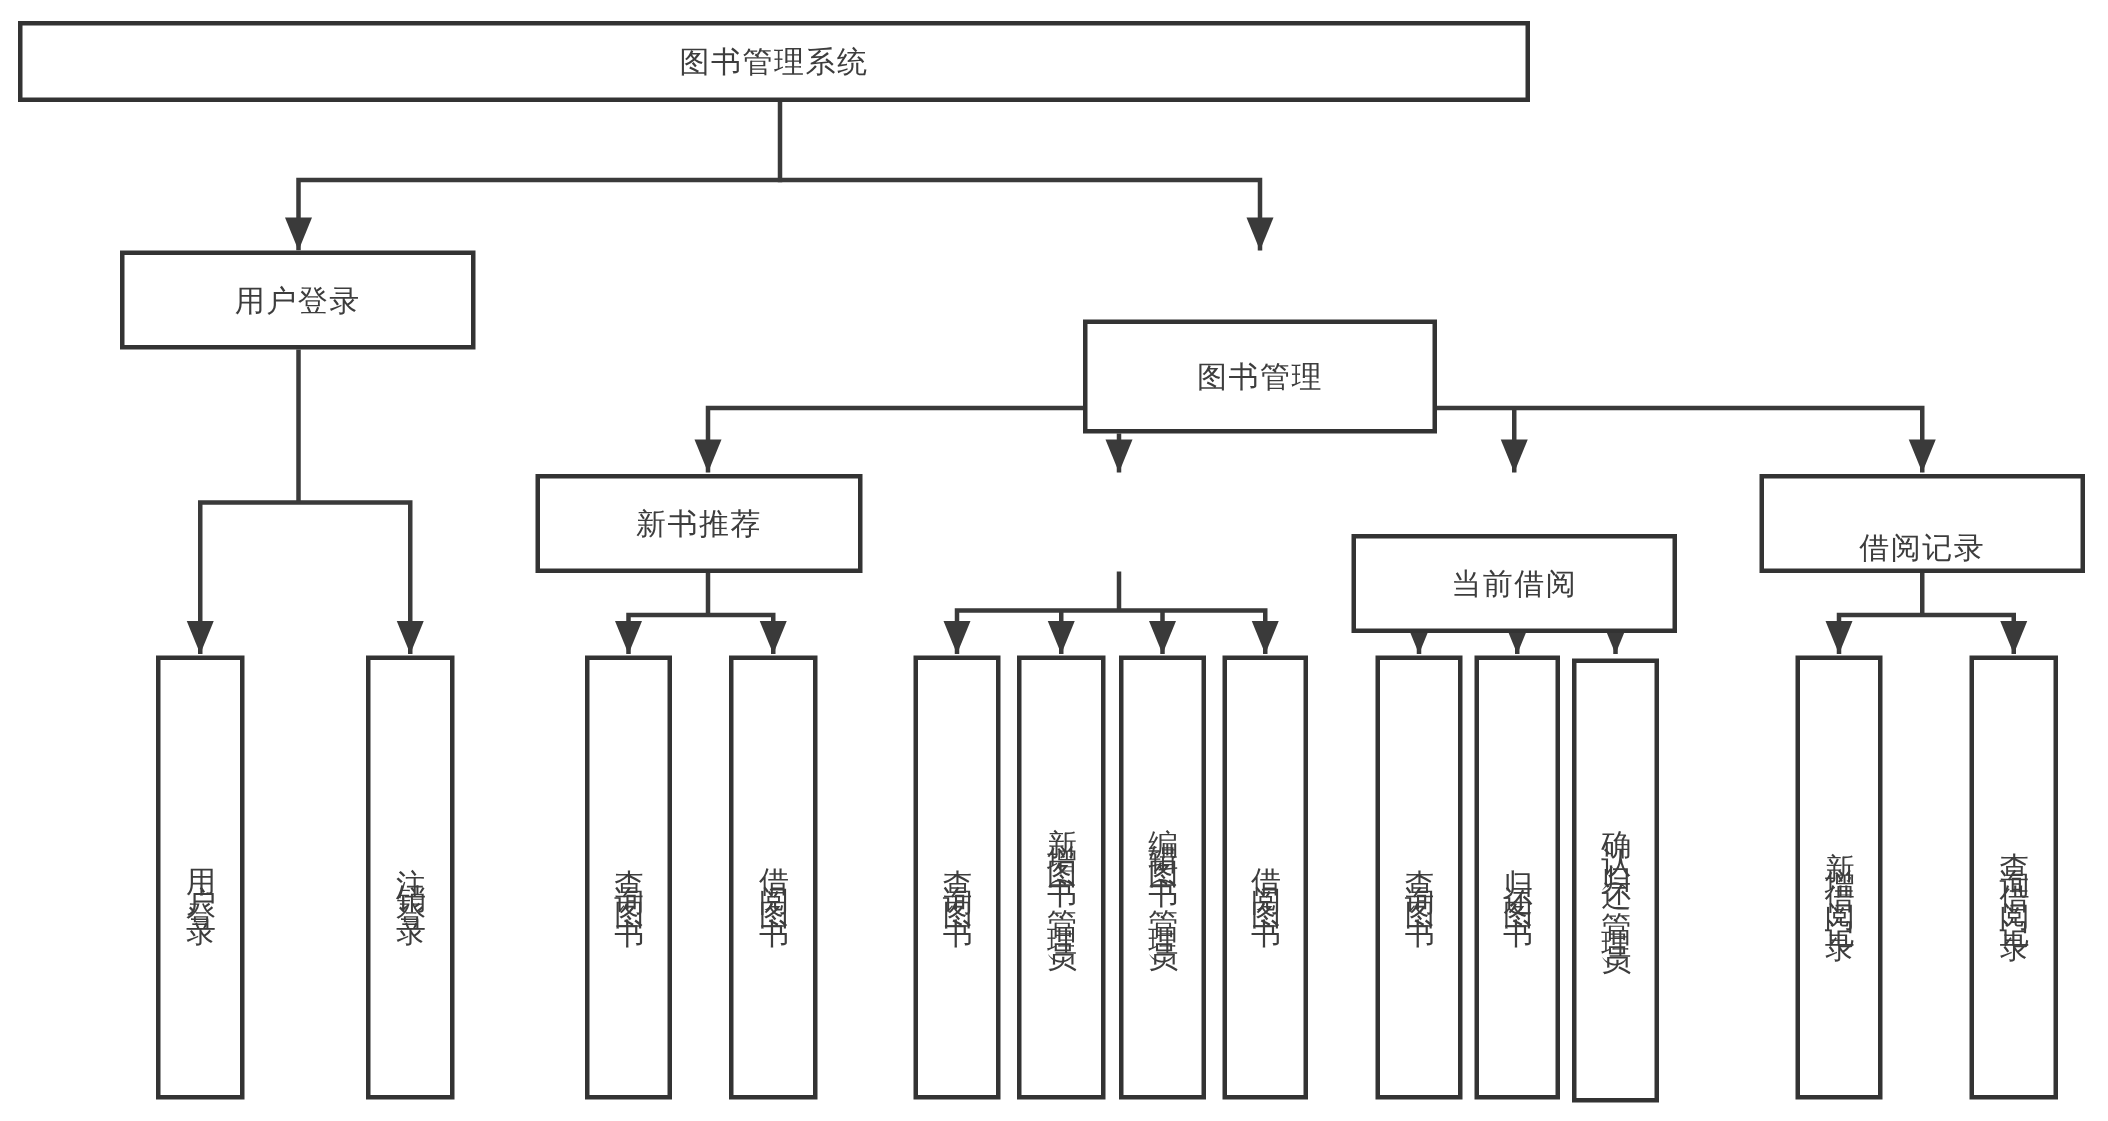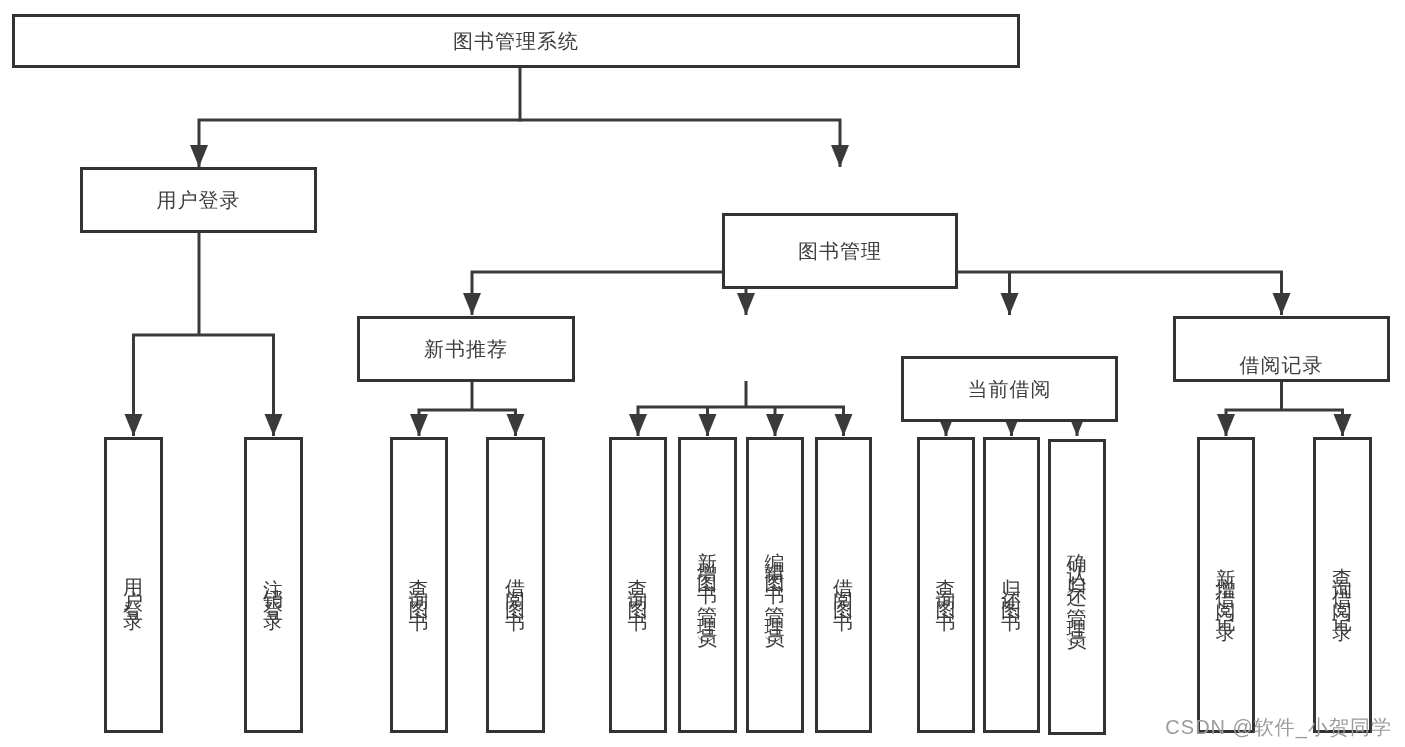--- a/index.html
+++ b/index.html
@@ -171,15 +171,14 @@
     <span class="vlabel">确认归还（管理员）</span>
   </div>
 
   <div class="box leaf" style="left:1197px; top:437px; width:58px; height:296px;">
     <span class="vlabel">新增借阅记录</span>
   </div>
   <div class="box leaf" style="left:1313px; top:437px; width:59px; height:296px;">
     <span class="vlabel">查询借阅记录</span>
   </div>
 
-  <div class="watermark">CSDN @软件_小贺同学</div>
 
 </div>
 
 </body></html>

